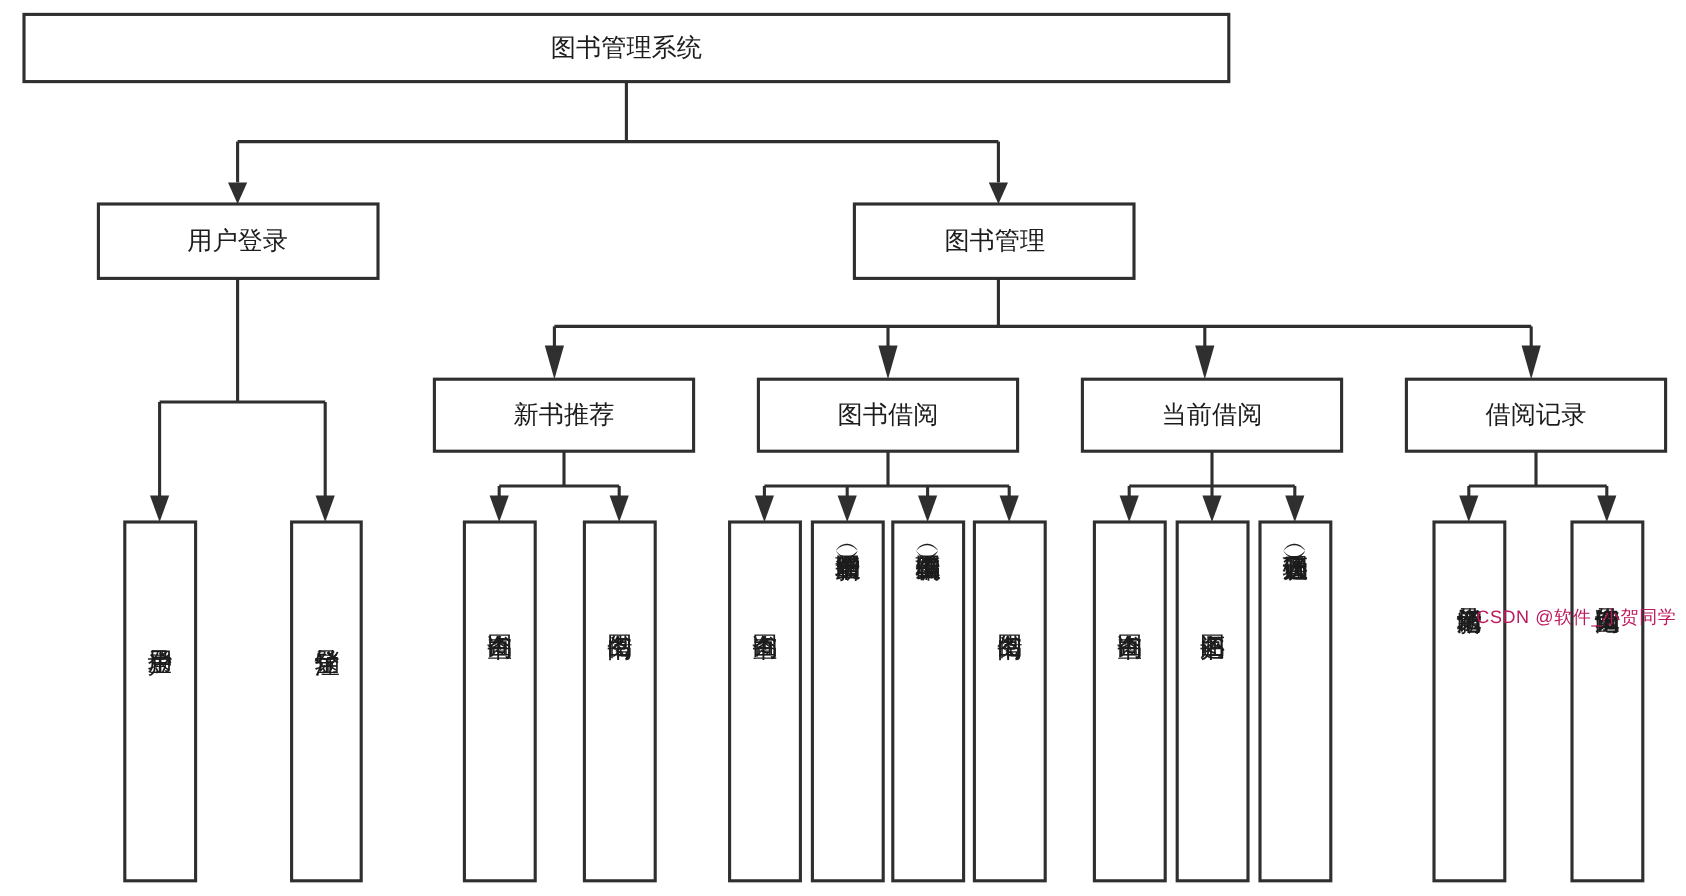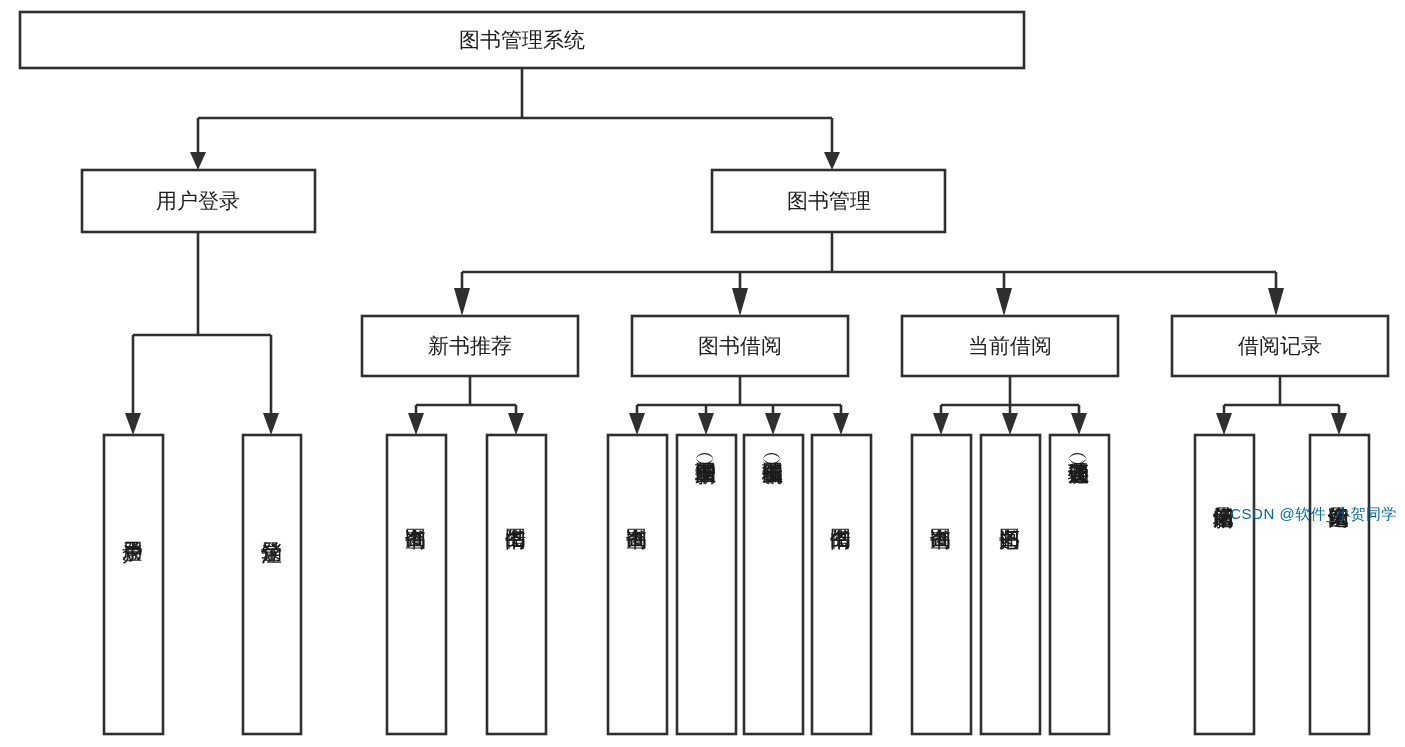--- a/index.html
+++ b/index.html
@@ -15,21 +15,21 @@
   .arrow-head{fill:#2f2f2f;stroke:none;}
   .node-label{
     font-family:"Liberation Sans","DejaVu Sans",sans-serif;
     fill:#1c1c1c;text-anchor:middle;
   }
   .label-h{font-size:21px;dominant-baseline:middle;}
   .label-v{font-size:21px;}
   .watermark{
     position:absolute;right:8px;bottom:5px;
     font-family:"Liberation Sans","DejaVu Sans",sans-serif;
-    font-size:15px;color:#0369a1;white-space:nowrap;
+    font-size:15px;color:#be185d;white-space:nowrap;
     letter-spacing:0.5px;user-select:none;
   }
 </style>
 </head>
 <body>
 
 <div id="diagram-root">
   <svg width="1405" height="747" viewBox="0 0 1405 747" xmlns="http://www.w3.org/2000/svg">
 
     <g>

